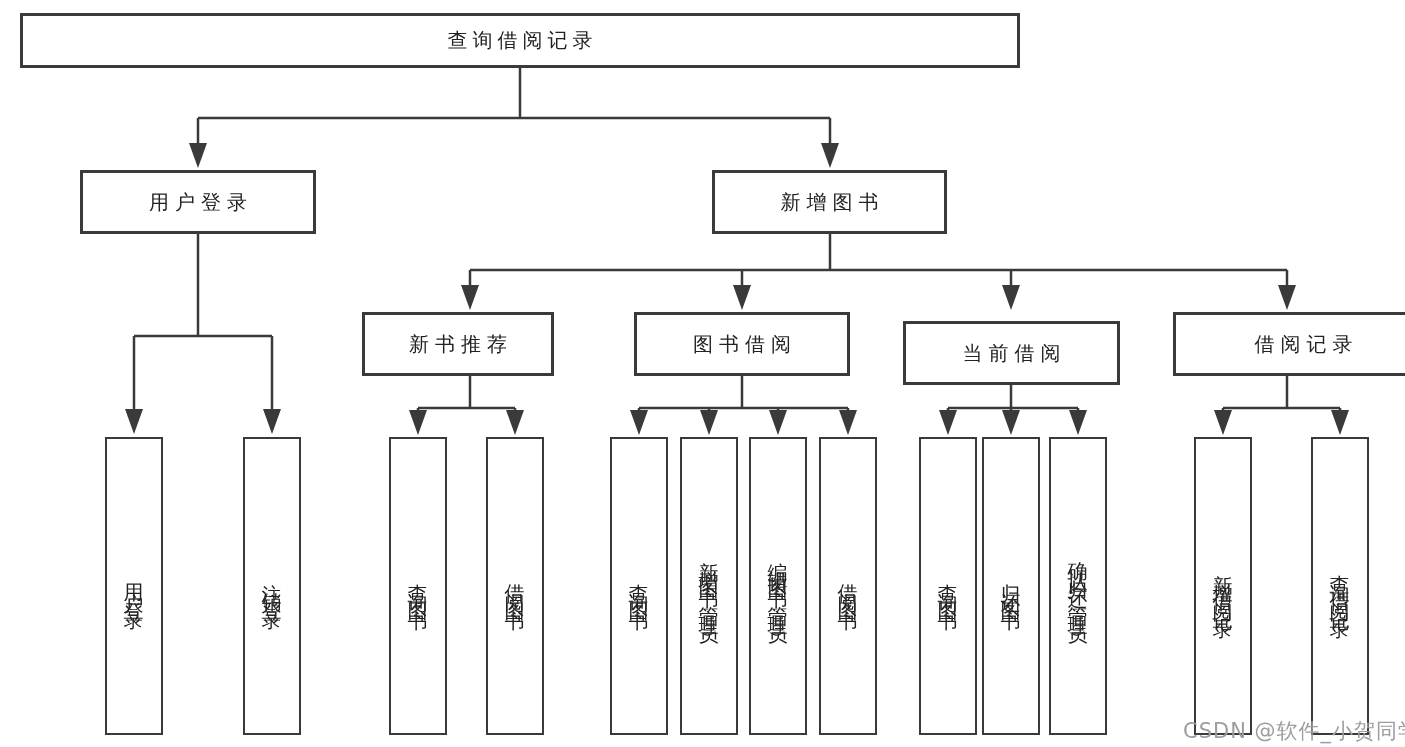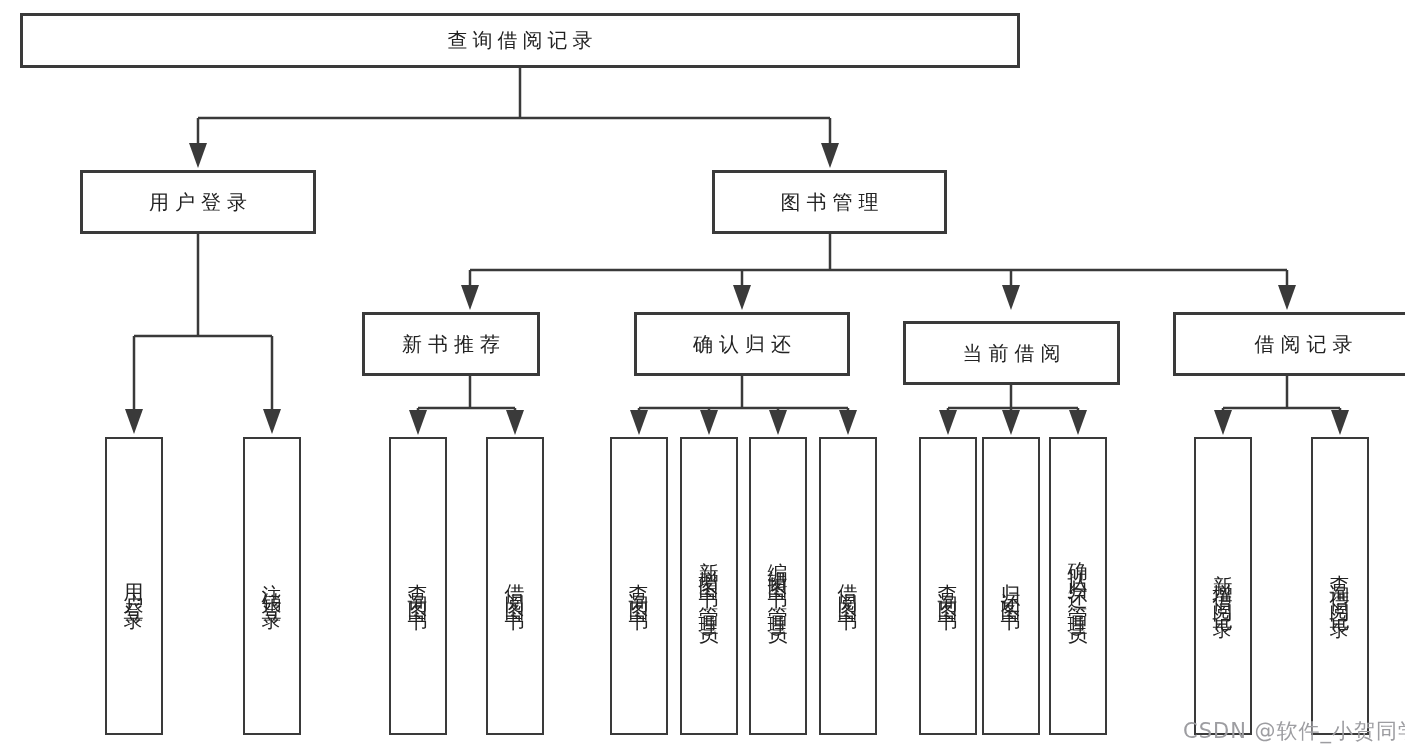--- a/index.html
+++ b/index.html
@@ -139,24 +139,24 @@
       <path d="M1223 408 V412"></path>
         <polygon points="1214,410 1232,410 1223,435"></polygon>
       <path d="M1340 408 V412"></path>
         <polygon points="1331,410 1349,410 1340,435"></polygon>
     </g>
   </svg>
 
   <div class="hbox root" style="left:20px; top:13px; width:1000px; height:55px;">查询借阅记录</div>
 
   <div class="hbox" style="left:80px; top:170px; width:236px; height:64px;">用户登录</div>
-  <div class="hbox" style="left:712px; top:170px; width:235px; height:64px;">图书管理</div>
+  <div class="hbox" style="left:712px; top:170px; width:235px; height:64px;">新增图书</div>
 
-  <div class="hbox" style="left:362px; top:312px; width:178px; height:64px;">新书推荐</div>
-  <div class="hbox" style="left:634px; top:312px; width:216px; height:64px;">确认归还</div>
+  <div class="hbox" style="left:362px; top:312px; width:192px; height:64px;">新书推荐</div>
+  <div class="hbox" style="left:634px; top:312px; width:216px; height:64px;">图书借阅</div>
   <div class="hbox" style="left:903px; top:312px; width:217px; height:64px;margin-top:9px;">当前借阅</div>
   <div class="hbox" style="left:1173px; top:312px; width:261px; height:64px;">借阅记录</div>
 
   <div class="vbox" style="left:105px; top:437px; width:58px; height:298px;">用户登录</div>
   <div class="vbox" style="left:243px; top:437px; width:58px; height:298px;">注销登录</div>
 
   <div class="vbox" style="left:389px; top:437px; width:58px; height:298px;">查询图书</div>
   <div class="vbox" style="left:486px; top:437px; width:58px; height:298px;">借阅图书</div>
 
   <div class="vbox" style="left:610px; top:437px; width:58px; height:298px;">查询图书</div>

